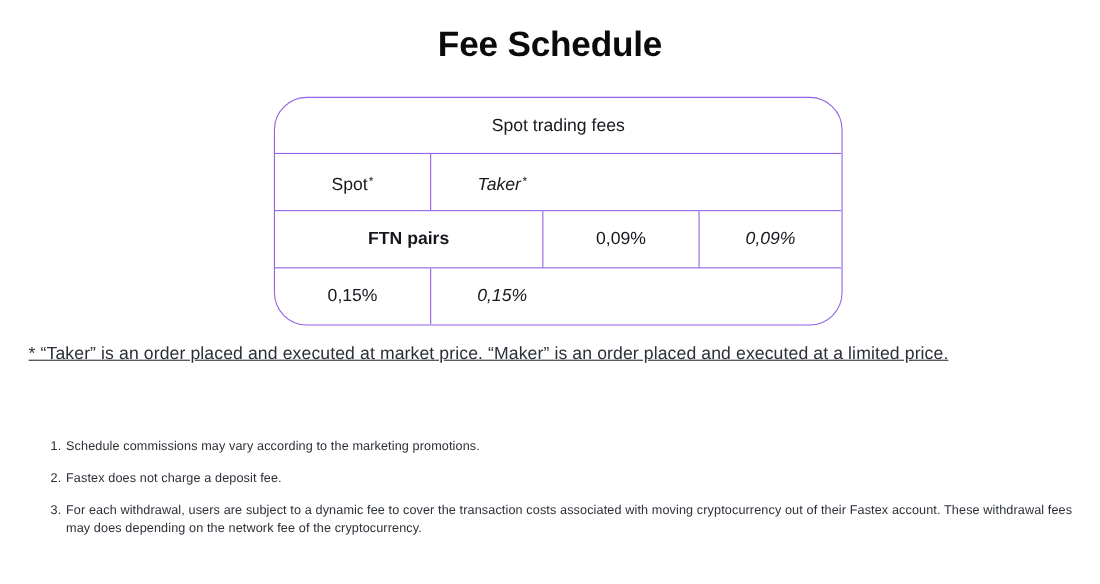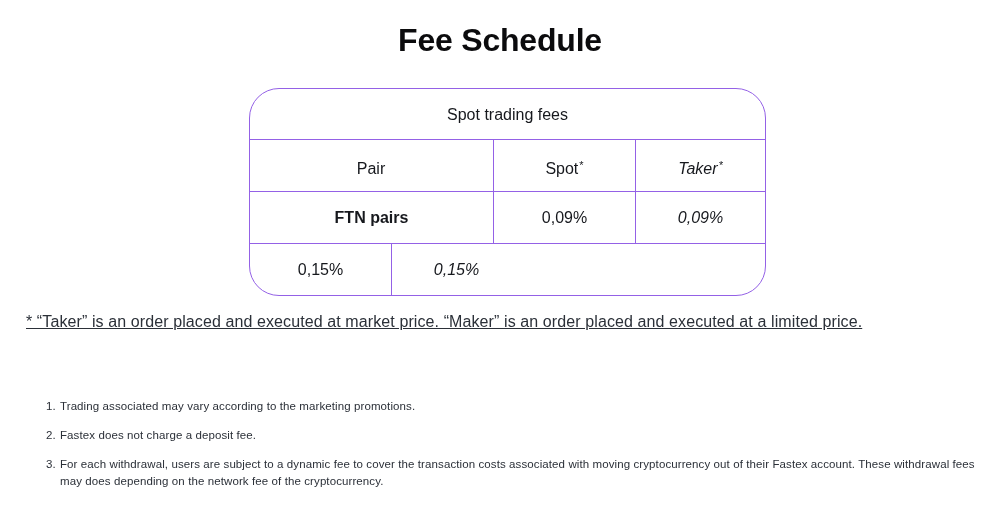--- a/index.html
+++ b/index.html
@@ -120,23 +120,20 @@
 </head>
 <body>
 
 <div class="page-title">Fee Schedule</div>
 
 <div class="fee-table">
 
   <div class="table-caption">Spot trading fees</div>
 
   <div class="t-row head divided">
-    <div class="t-cell c-pair">
-      <span>Pair</span><span class="star"></span>
-    </div>
     <div class="t-cell c-maker">
       <span>Spot</span><span class="star">*</span>
     </div>
     <div class="t-cell c-taker">
       <span>Taker</span><span class="star">*</span>
     </div>
   </div>
 
   <div class="t-row body divided">
     <div class="t-cell c-pair">FTN pairs</div>
@@ -150,21 +147,21 @@
   </div>
 
 </div>
 
 <div class="footnote">* “Taker” is an order placed and executed at market price. “Maker” is an order placed and executed at a limited price.</div>
 
 <div class="notes">
 
   <div class="note-item">
     <div class="note-num">1.</div>
-    <div class="note-text">Trading associated may vary according to the marketing promotions.</div>
+    <div class="note-text">Schedule commissions may vary according to the marketing promotions.</div>
   </div>
 
   <div class="note-item">
     <div class="note-num">2.</div>
     <div class="note-text">Fastex does not charge a deposit fee.</div>
   </div>
 
   <div class="note-item">
     <div class="note-num">3.</div>
     <div class="note-text">For each withdrawal, users are subject to a dynamic fee to cover the transaction costs associated with moving cryptocurrency out of their Fastex account. These withdrawal fees may does depending on the network fee of the cryptocurrency.</div>

